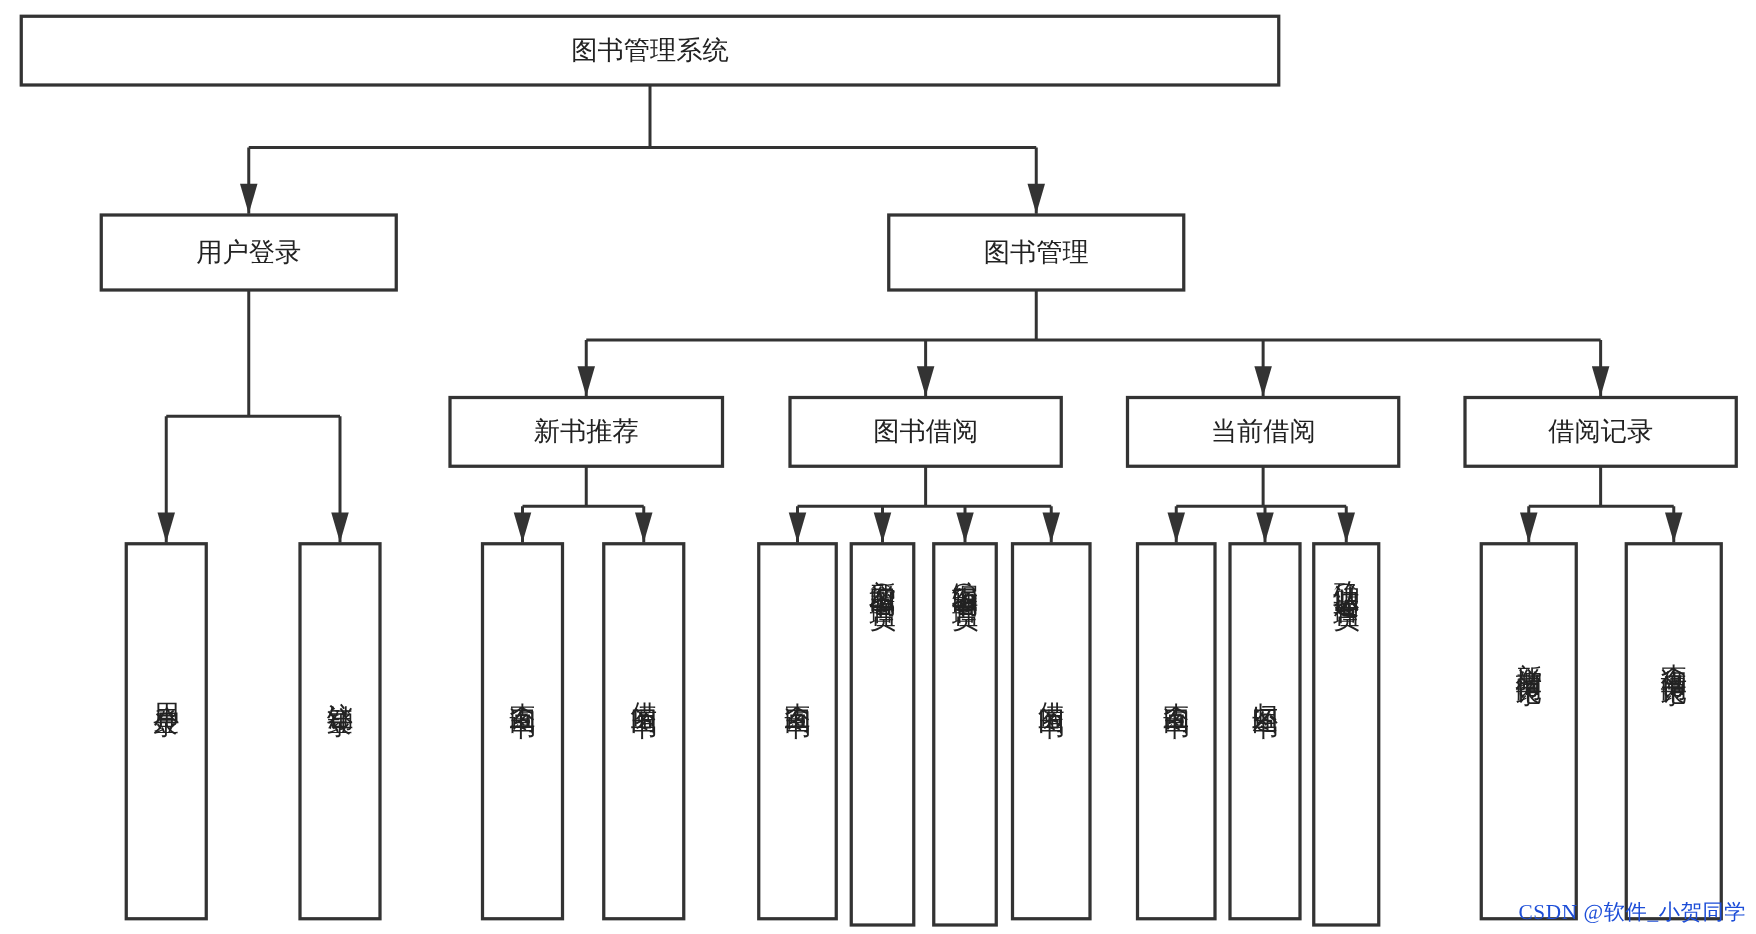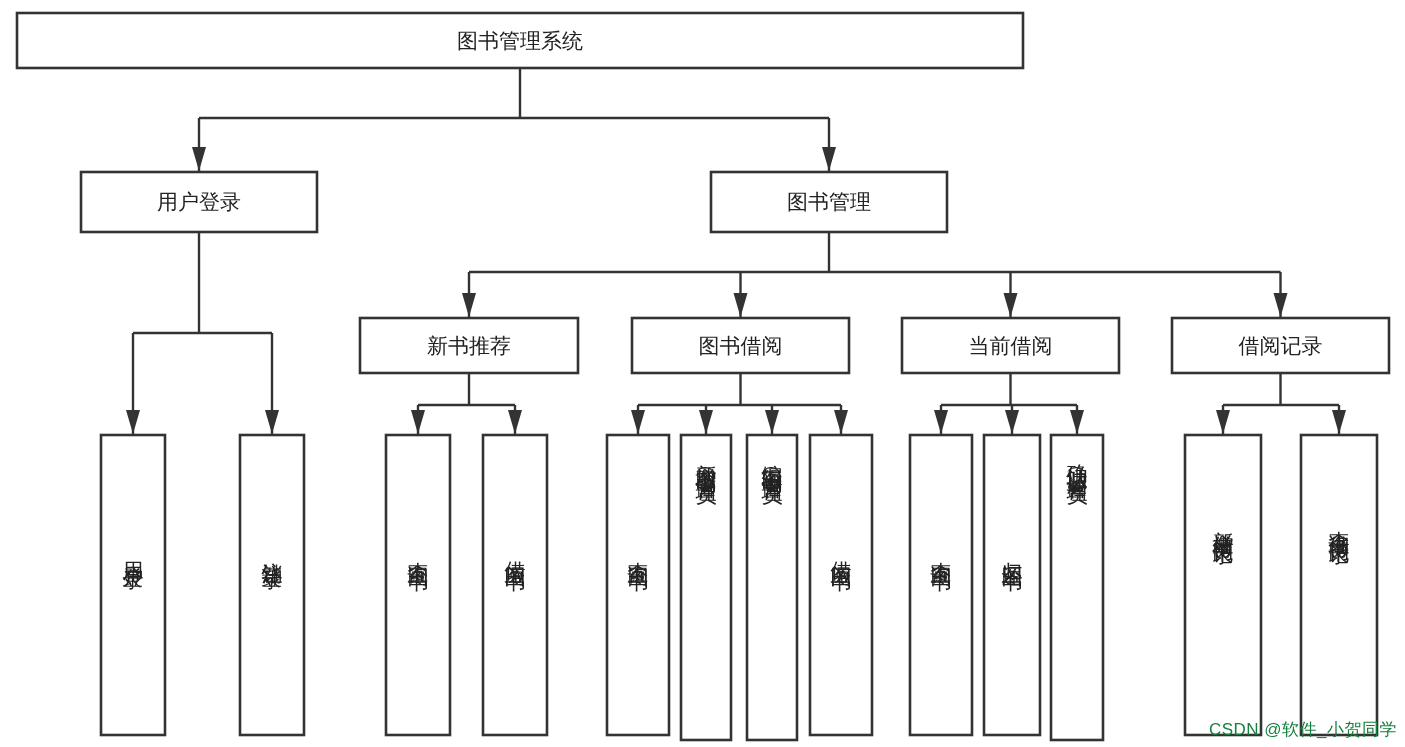--- a/index.html
+++ b/index.html
@@ -48,23 +48,23 @@
     fill: none;
   }
   .arrow-head {
     fill: #333333;
     stroke: none;
   }
   .watermark {
     position: absolute;
     right: 8px;
     bottom: 6px;
-    font-family: Liberation Sans, sans-serif;
+    font-family: Liberation Serif, serif;
     font-size: 17px;
-    color: #15803d;
+    color: #1d4ed8;
     white-space: nowrap;
     letter-spacing: 0.5px;
     margin-left: 47px;
   }
 </style>
 </head>
 <body>
 
 <div id="diagram-root">
   <svg width="1405" height="747" viewBox="0 0 1405 747">

